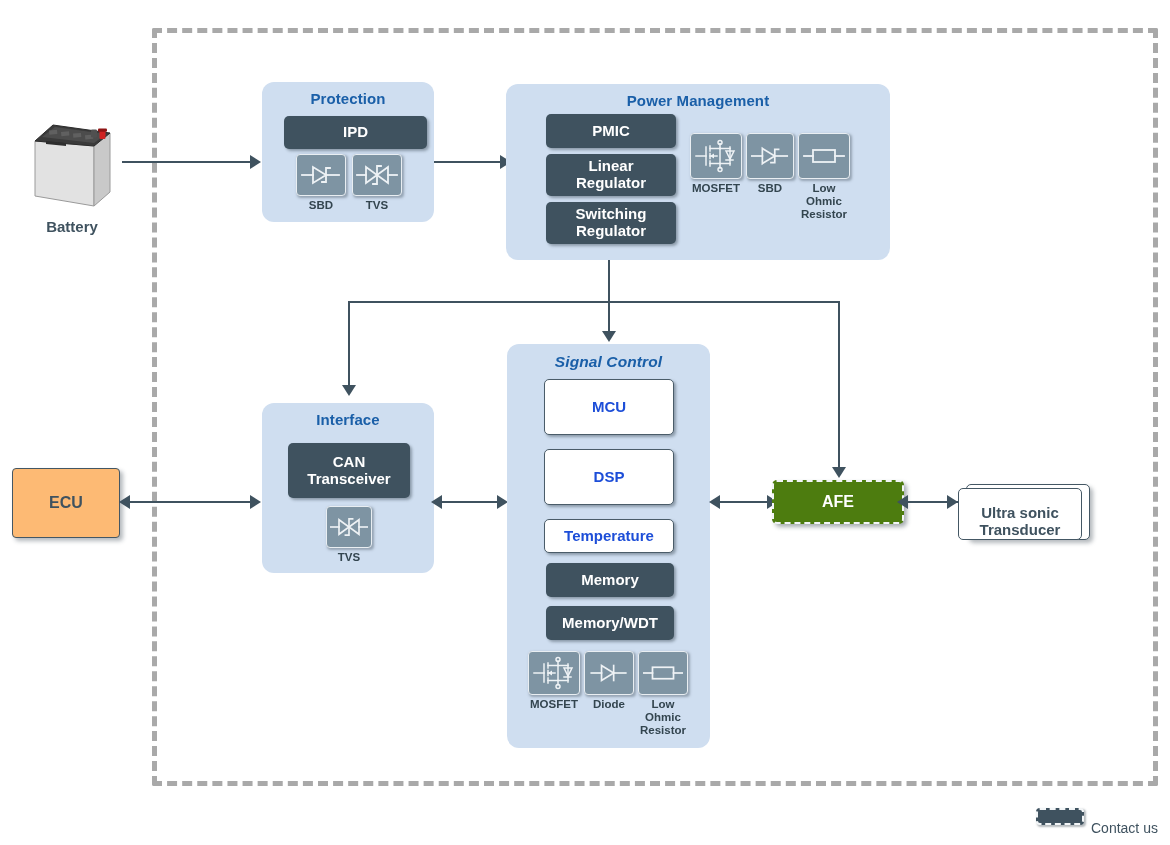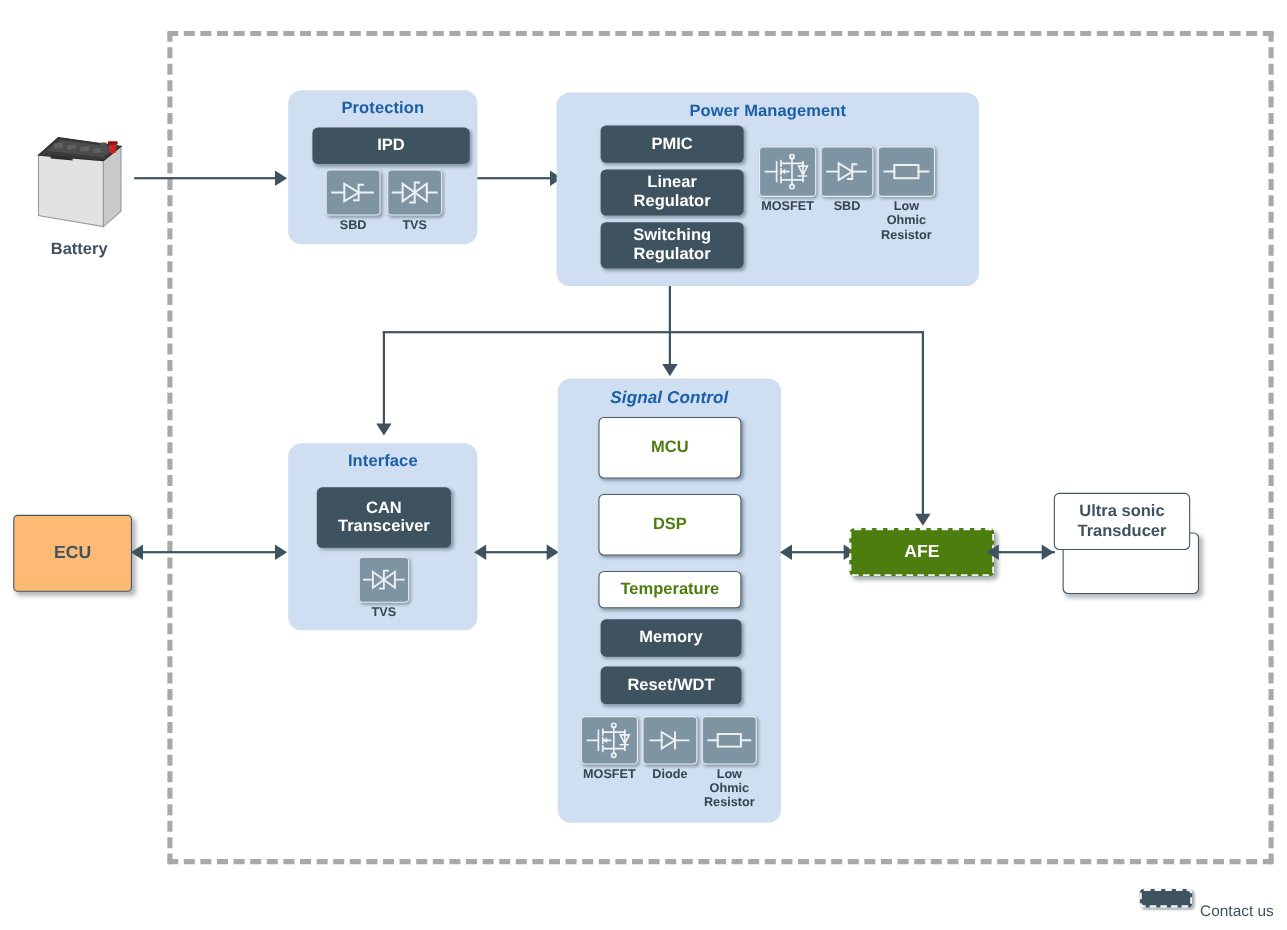--- a/index.html
+++ b/index.html
@@ -51,21 +51,21 @@
     display: flex;
     align-items: center;
     justify-content: center;
     text-align: center;
     line-height: 1.12;
     box-shadow: 2px 2px 3px rgba(40,55,65,0.40);
   }
   
   .chip-white {
     background: #ffffff;
-    color: #4d7c0f;
+    color: #1d4ed8;
     font-weight: bold;
     font-size: 15px;
     border: 1.6px solid #4a5c69;
     border-radius: 5px;
     display: flex;
     align-items: center;
     justify-content: center;
     text-align: center;
     line-height: 1.12;
     box-shadow: 2px 2px 3px rgba(40,55,65,0.40);
@@ -354,21 +354,21 @@
   <div class="abs arrow arrow-r" style="left:497px; top:495px;"></div>
 
   <div class="abs group-panel" style="left:507px; top:344px; width:203px; height:404px;">
     <div class="group-title" style="font-size:15.5px; padding-top:9px;font-style:italic;">Signal Control</div>
   </div>
 
   <div class="abs chip-white" style="left:544px; top:379px; width:130px; height:56px;">MCU</div>
   <div class="abs chip-white" style="left:544px; top:519px; width:130px; height:34px;">Temperature</div>
   <div class="abs chip-white" style="left:544px; top:449px; width:130px; height:56px;">DSP</div>
   <div class="abs chip" style="left:546px; top:563px; width:128px; height:34px;">Memory</div>
-  <div class="abs chip" style="left:546px; top:606px; width:128px; height:34px;">Reset/WDT</div>
+  <div class="abs chip" style="left:546px; top:606px; width:128px; height:34px;">Memory/WDT</div>
 
   <div class="abs sym-tile" style="left:528px; top:651px; width:52px; height:44px;">
     <svg width="46" height="36" viewBox="0 0 46 36">
       <g stroke="#eef2f5" stroke-width="1.5" fill="none" stroke-linecap="square">
         <line x1="3" y1="18" x2="13" y2="18"></line>
         <line x1="13" y1="9" x2="13" y2="27"></line>
         <line x1="17" y1="8" x2="17" y2="13"></line>
         <line x1="17" y1="15.5" x2="17" y2="20.5"></line>
         <line x1="17" y1="23" x2="17" y2="28"></line>
         <line x1="17" y1="10.5" x2="27" y2="10.5"></line>
@@ -419,21 +419,21 @@
   <div class="abs arrow arrow-l" style="left:709px; top:495px;"></div>
   <div class="abs arrow arrow-r" style="left:767px; top:495px;"></div>
 
   <div class="abs afe-chip" style="left:772px; top:480px; width:132px; height:44px;">AFE</div>
 
   <div class="abs wire wire-h" style="left:904px; top:501px; width:55px;"></div>
   <div class="abs arrow arrow-l" style="left:897px; top:495px;"></div>
   <div class="abs arrow arrow-r" style="left:947px; top:495px;"></div>
 
   <div class="abs stack-back" style="left:966px; top:484px; width:124px; height:56px;"></div>
-  <div class="abs stack-front" style="left:958px; top:448px; width:124px; height:52px;">
+  <div class="abs stack-front" style="left:958px; top:488px; width:124px; height:52px;align-items:flex-end;">
     <span style="display:block;">
       <span>Ultra sonic</span><br>
       <span>Transducer</span>
     </span>
   </div>
 
   <div class="abs" id="legend">
     <span id="legend-swatch"></span>
     <span id="legend-text">Contact us</span>
   </div>

